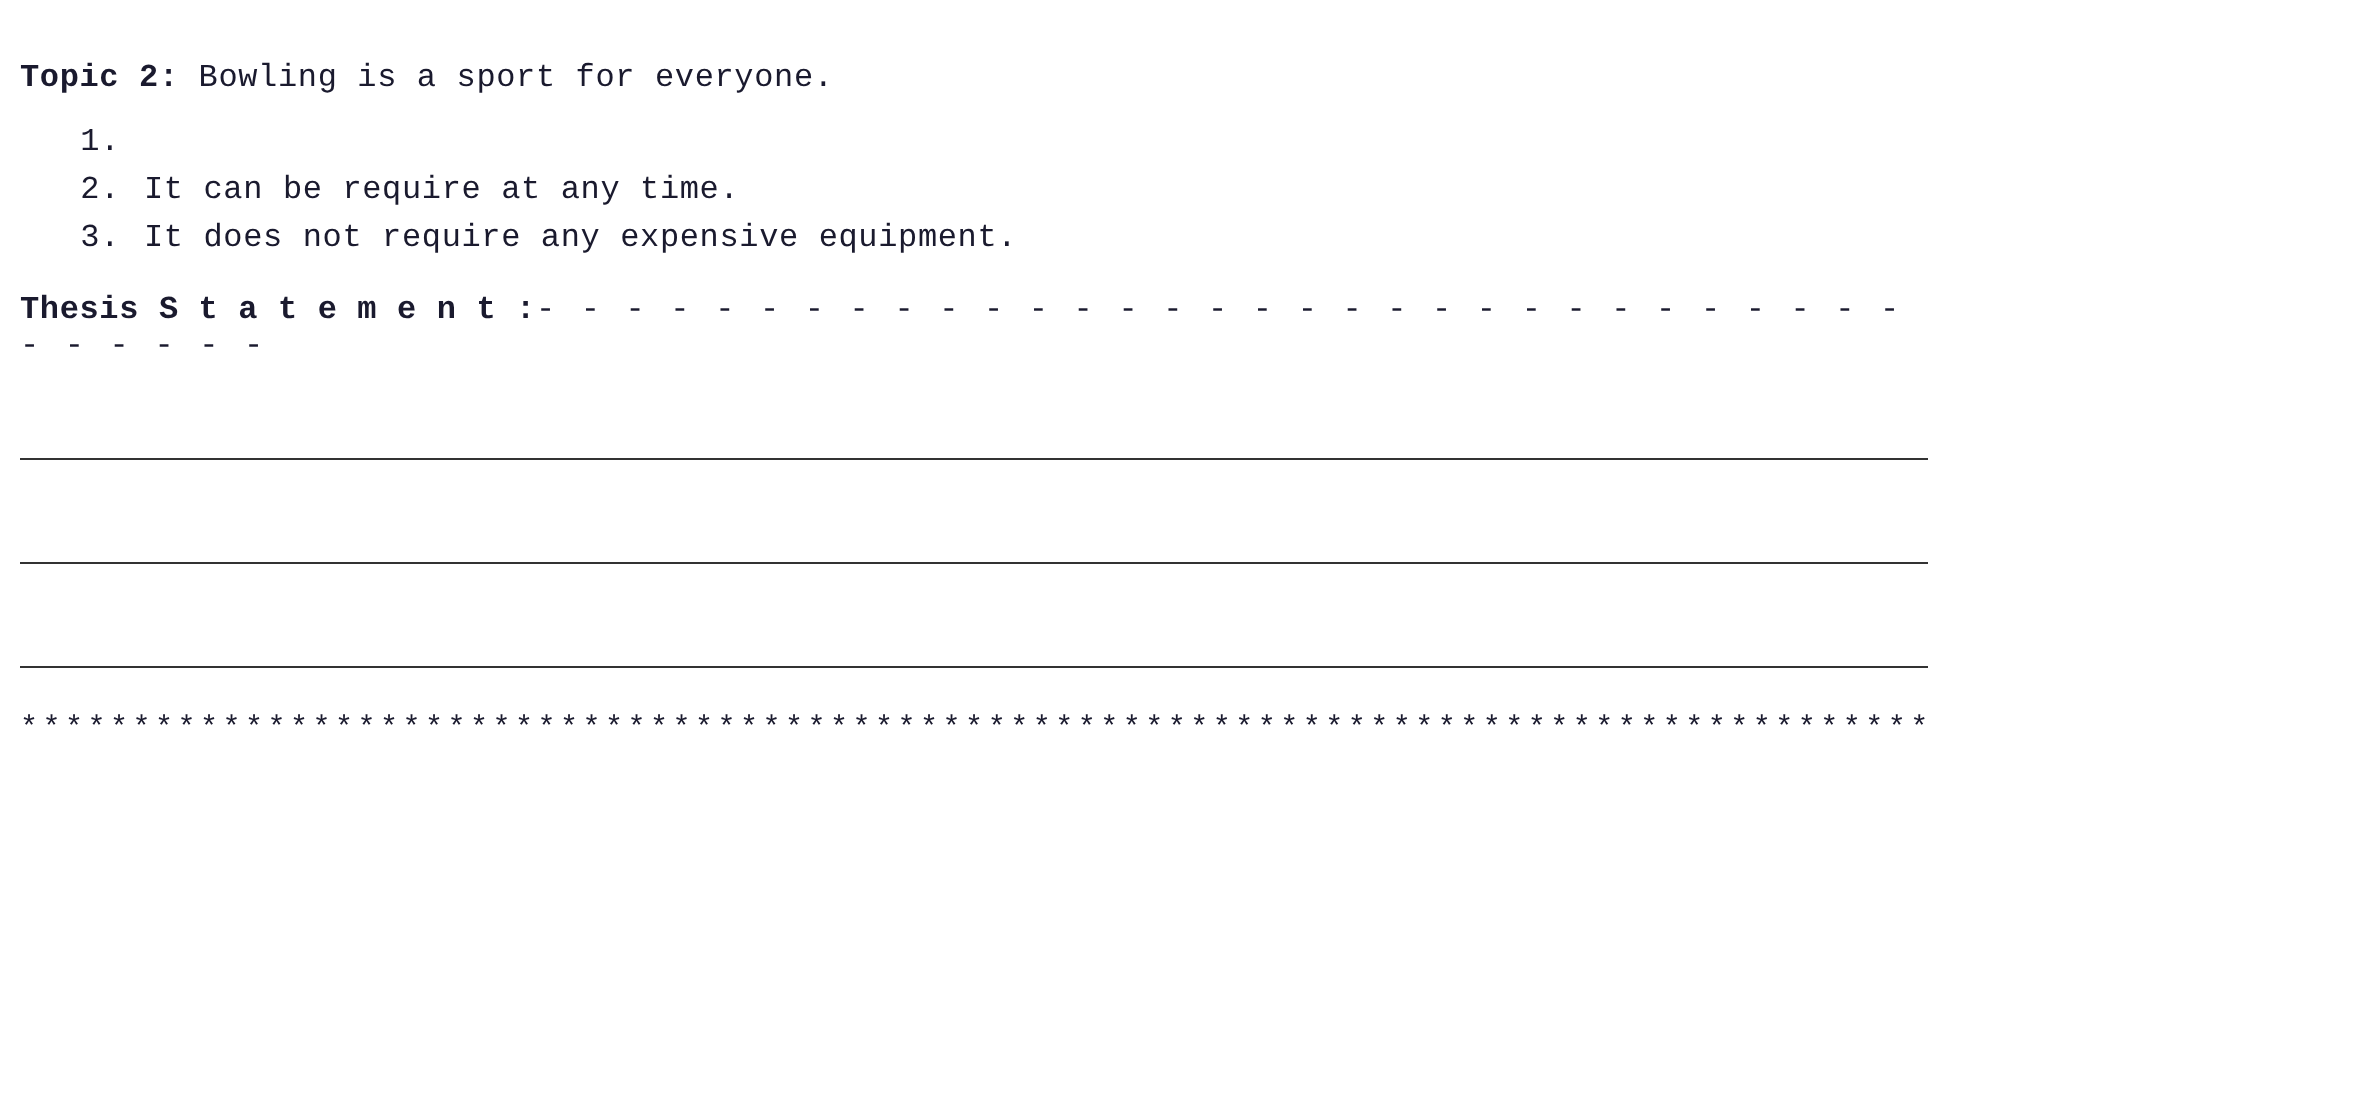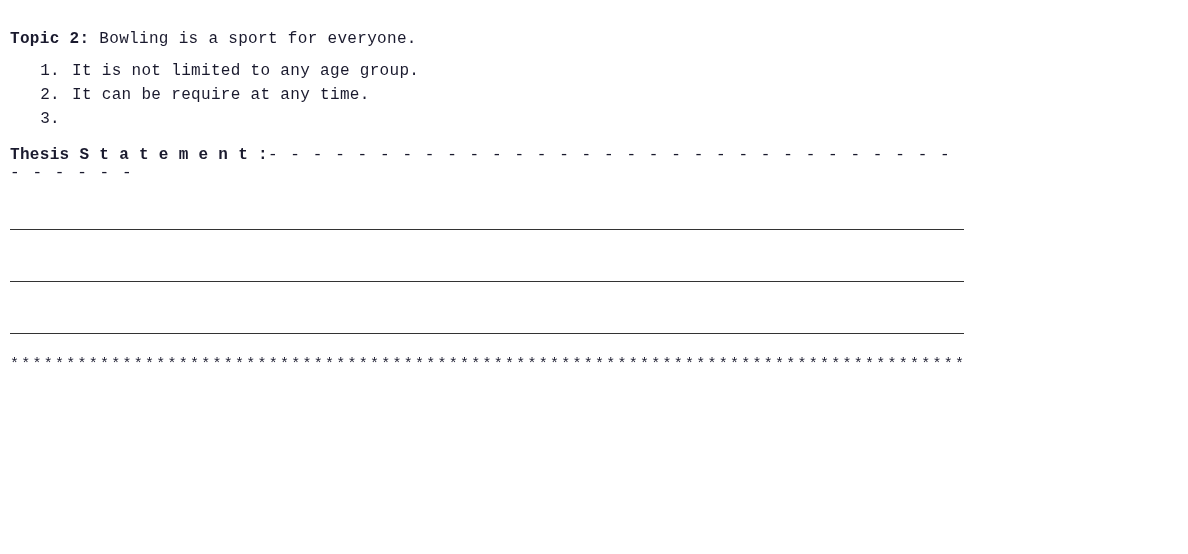--- a/index.html
+++ b/index.html
@@ -105,28 +105,28 @@
 <div class="page-container">
 
   <div class="topic-line">
     <span class="topic-label">Topic 2:</span><span> Bowling is a sport for everyone.</span>
   </div>
 
 
   <ul class="supports-list">
     <li class="list-item">
       <span class="list-num">1.</span>
-      <span>It is not limited to any age group.</span>
     </li>
     <li class="list-item">
       <span class="list-num">2.</span>
       <span>It can be require at any time.</span>
     </li>
     <li class="list-item">
       <span class="list-num">3.</span>
+      <span>It does not require any expensive equipment.</span>
     </li>
   </ul>
 
   <div class="thesis-line">
     <span class="thesis-label">Thesis S t a t e m e n t :</span><span class="thesis-dashes">- - - - - - - - - - - - - - - - - - - - - - - - - - - - - - - - - - - - -</span>
   </div>
 
   <div class="write-lines">
     <div class="write-line"></div>
     <div class="write-line"></div>

